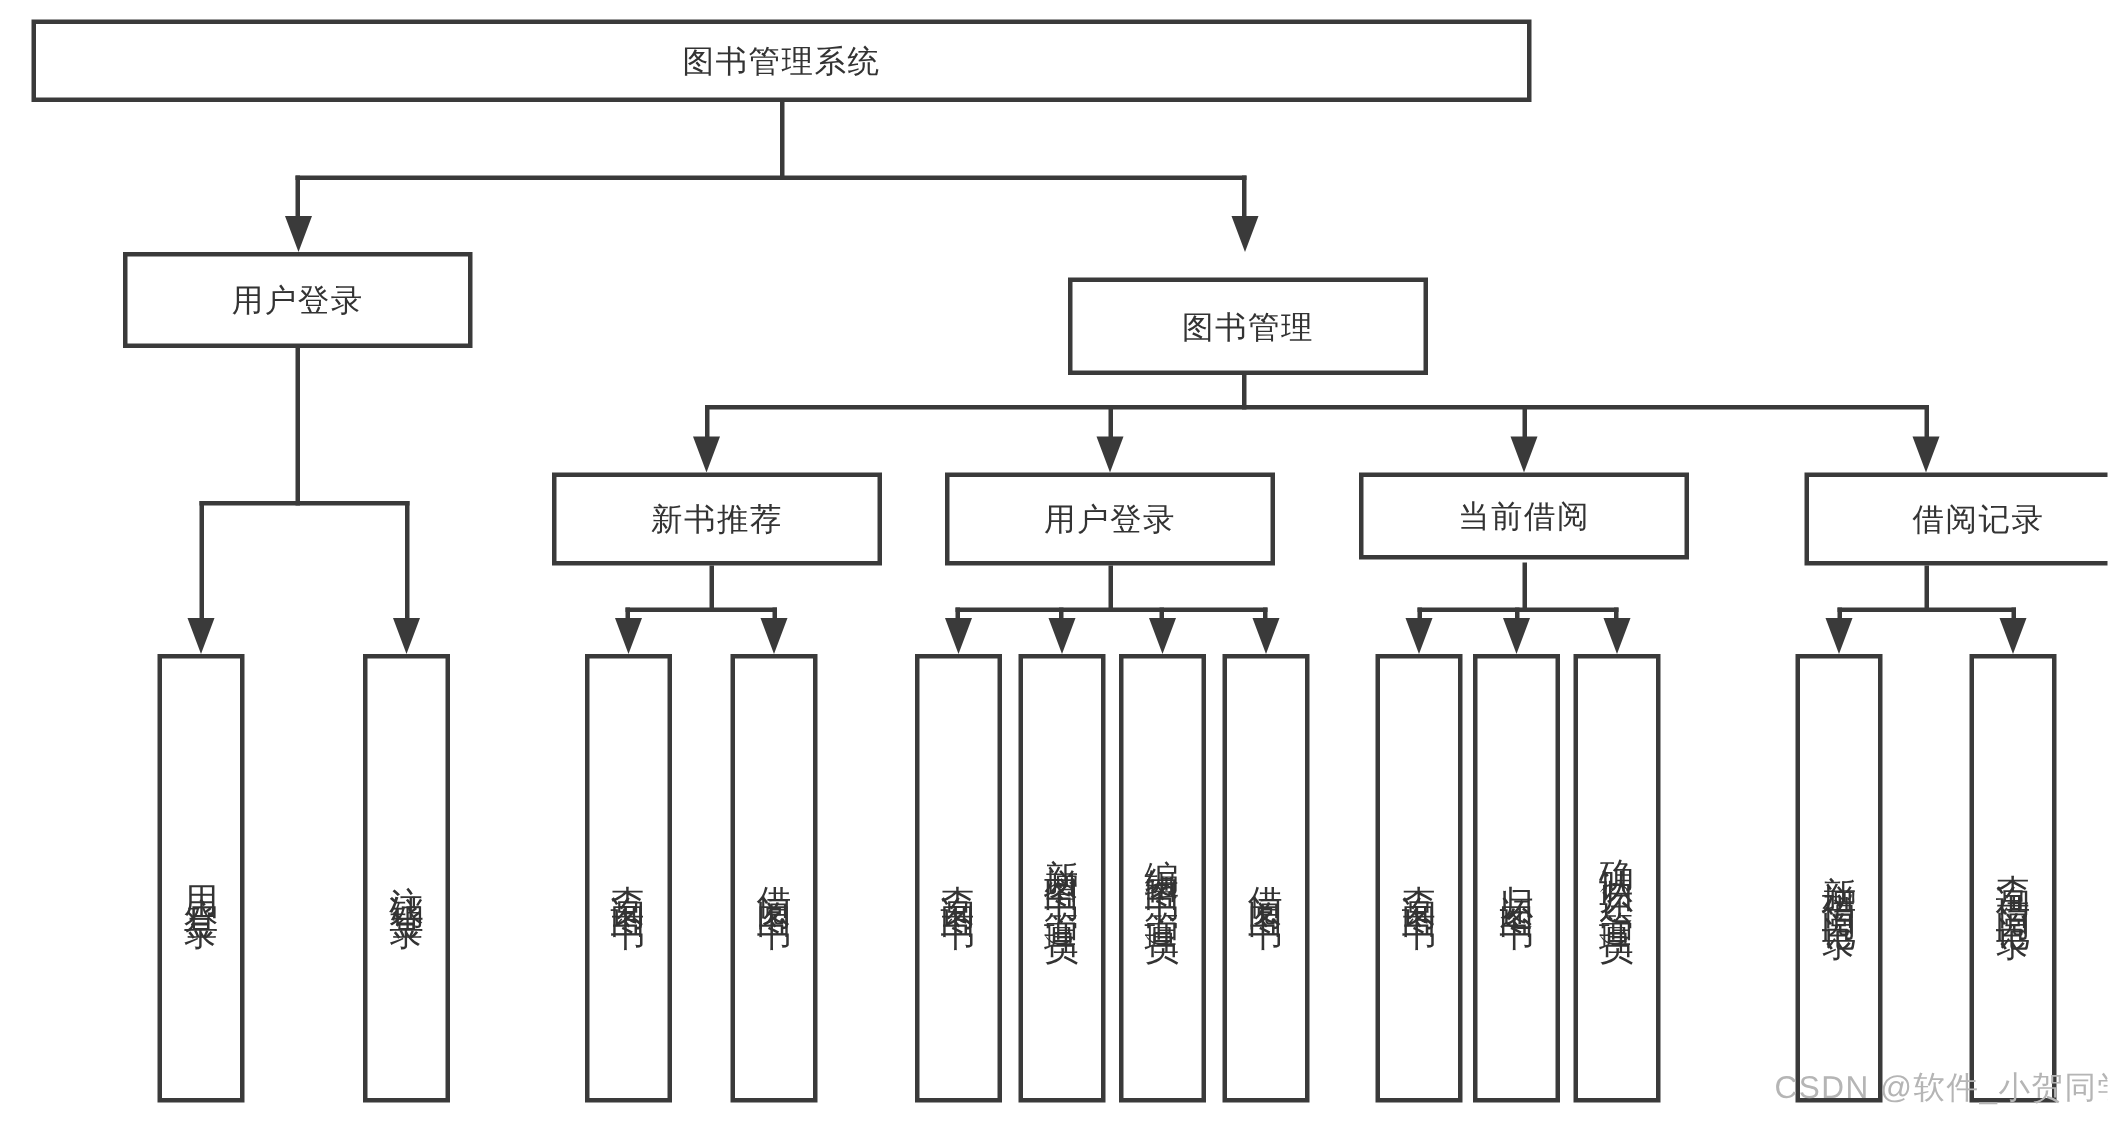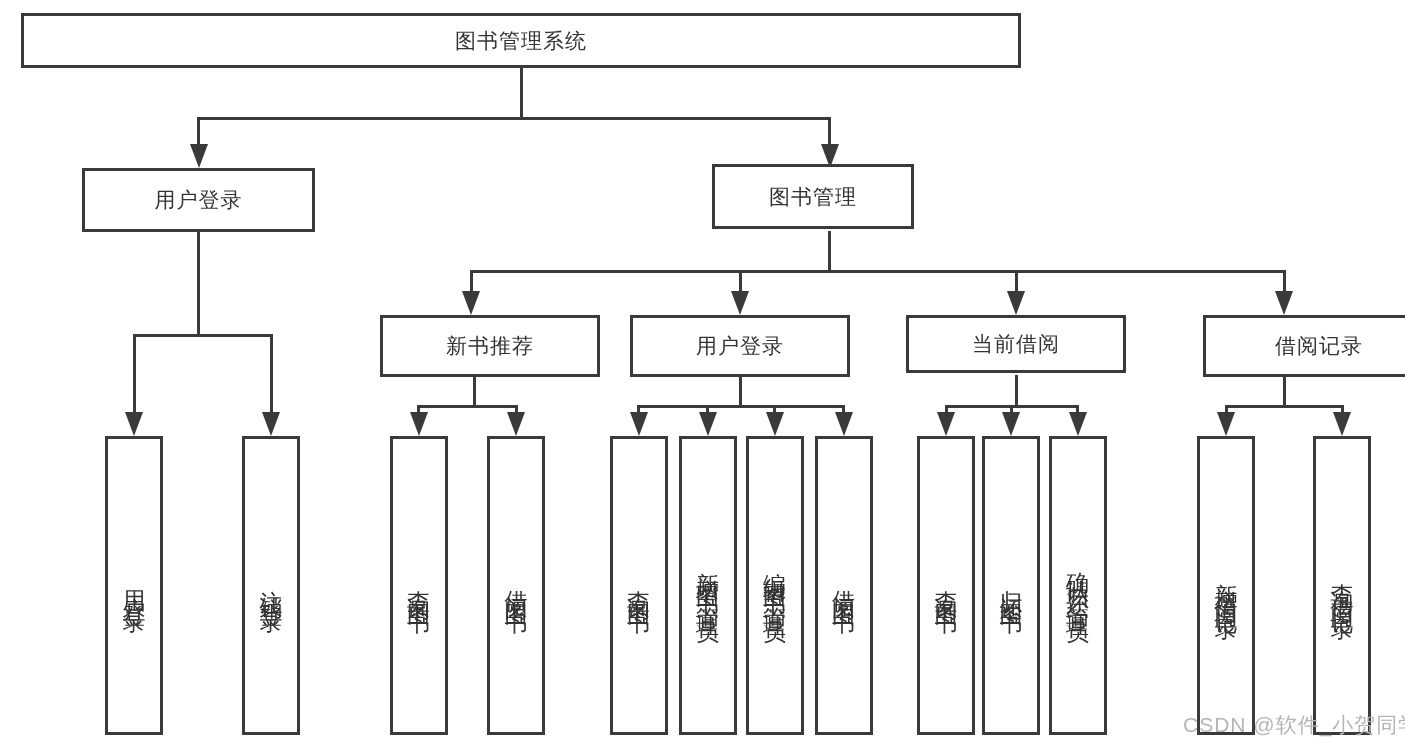--- a/index.html
+++ b/index.html
@@ -96,23 +96,23 @@
   <div class="v" style="left:1282.5px;top:375px;height:33px"></div>
   <div class="h" style="left:1224.5px;top:405px;width:119px"></div>
   <div class="v" style="left:1224.5px;top:405px;height:12px"></div>
   <div class="arrow" style="left:1217px;top:412px"></div>
   <div class="v" style="left:1340.5px;top:405px;height:12px"></div>
   <div class="arrow" style="left:1333px;top:412px"></div>
 
   <div class="box" style="left:21px;top:13px;width:1000px;height:55px">图书管理系统</div>
 
   <div class="box" style="left:82px;top:168px;width:233px;height:64px">用户登录</div>
-  <div class="box" style="left:712px;top:164px;width:202px;height:65px">图书管理</div>
+  <div class="box" style="left:712px;top:185px;width:240px;height:65px">图书管理</div>
 
-  <div class="box" style="left:380px;top:315px;width:220px;height:62px">新书推荐</div>
+  <div class="box" style="left:368px;top:315px;width:220px;height:62px">新书推荐</div>
   <div class="box" style="left:630px;top:315px;width:220px;height:62px">用户登录</div>
   <div class="box" style="left:906px;top:315px;width:220px;height:58px">当前借阅</div>
   <div class="box" style="left:1203px;top:315px;width:232px;height:62px">借阅记录</div>
 
   <div class="box leaf" style="left:105px">
     <span class="vtext">用户登录</span>
   </div>
   <div class="box leaf" style="left:242px">
     <span class="vtext">注销登录</span>
   </div>

